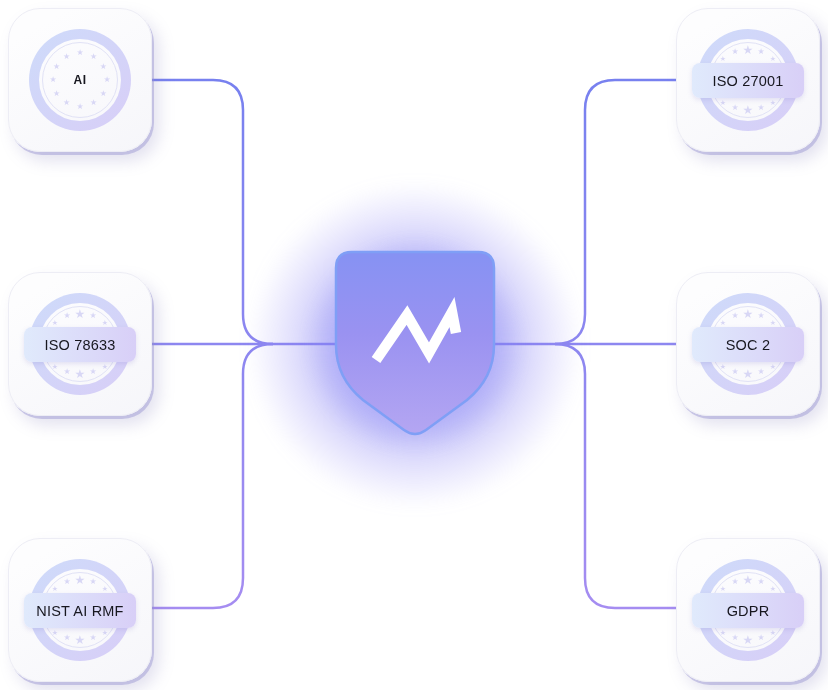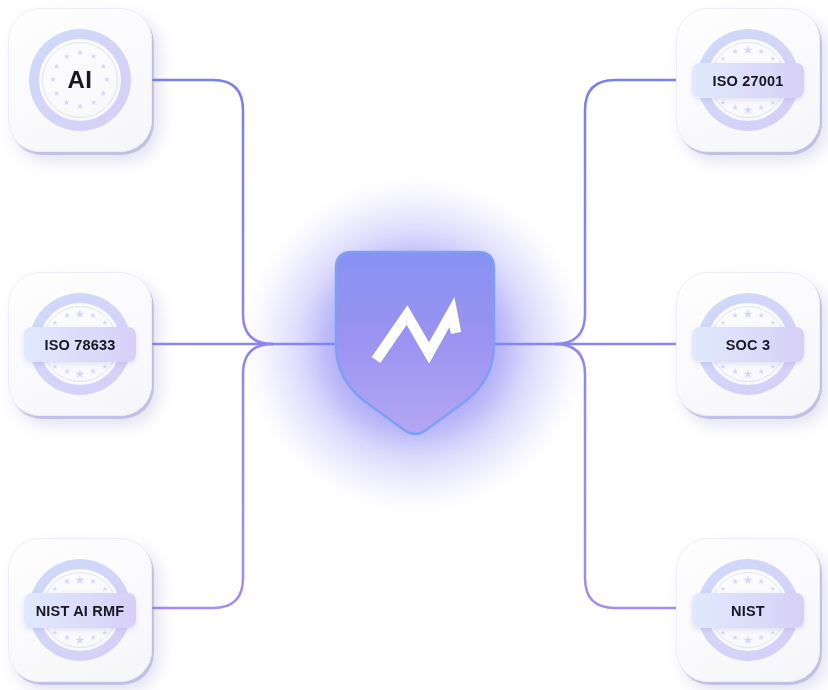--- a/index.html
+++ b/index.html
@@ -64,26 +64,26 @@
     position:absolute;transform:translate(-50%,-50%);
     color:var(--star,#d8d7f5);line-height:1;
   }
   .ribbon{
     position:absolute;left:-56px;top:-17px;width:112px;height:35px;border-radius:8px;
     background:linear-gradient(90deg,var(--ribbon-start,#e0eafc),var(--ribbon-end,#d8cff7));
     box-shadow:0 2px 5px rgba(120,110,200,.18);
     display:flex;align-items:center;justify-content:center;
   }
   .ribbon .lbl{
-    font-size:14.5px;font-weight:700;color:var(--label-text,#17171f);
+    font-size:14.5px;font-weight:400;color:var(--label-text,#17171f);
     letter-spacing:.2px;white-space:nowrap;
   }
   .center-lbl{
     position:absolute;left:0;top:0;transform:translate(-50%,-50%);
-    font-size:24px;font-weight:700;color:var(--label-text,#17171f);letter-spacing:.5px;
+    font-size:12px;font-weight:700;color:var(--label-text,#17171f);letter-spacing:.5px;
   }
 </style>
 </head>
 <body>
 
 <div class="stage">
 
   <svg class="lines" width="828" height="690" viewBox="0 0 828 690">
     <defs>
       <linearGradient id="lineGrad" gradientUnits="userSpaceOnUse" x1="0" y1="60" x2="0" y2="630">
@@ -196,21 +196,21 @@
           <span style="left: -13px; top: -28px; font-size: 8px;">★</span>
           <span style="left: -13px; top: 28px; font-size: 8px;">★</span>
           <span style="left: 13px; top: -28px; font-size: 8px;">★</span>
           <span style="left: 13px; top: 28px; font-size: 8px;">★</span>
           <span style="left: -25px; top: -22px; font-size: 7px;">★</span>
           <span style="left: -25px; top: 22px; font-size: 7px;">★</span>
           <span style="left: 25px; top: -22px; font-size: 7px;">★</span>
           <span style="left: 25px; top: 22px; font-size: 7px;">★</span>
         </div>
       <div class="ribbon">
-        <span class="lbl">SOC 3</span>
+        <span class="lbl">SOC 2</span>
       </div>
     </div>
   </div>
 
   <div class="card pos-bl">
     <div class="seal">
       <div class="ring"></div>
       <div class="thin-ring"></div>
       <div class="stars">
           <span style="left: 0px; top: -30px; font-size: 12px;">★</span>
@@ -240,18 +240,18 @@
           <span style="left: -13px; top: -28px; font-size: 8px;">★</span>
           <span style="left: -13px; top: 28px; font-size: 8px;">★</span>
           <span style="left: 13px; top: -28px; font-size: 8px;">★</span>
           <span style="left: 13px; top: 28px; font-size: 8px;">★</span>
           <span style="left: -25px; top: -22px; font-size: 7px;">★</span>
           <span style="left: -25px; top: 22px; font-size: 7px;">★</span>
           <span style="left: 25px; top: -22px; font-size: 7px;">★</span>
           <span style="left: 25px; top: 22px; font-size: 7px;">★</span>
         </div>
       <div class="ribbon">
-        <span class="lbl">NIST</span>
+        <span class="lbl">GDPR</span>
       </div>
     </div>
   </div>
 
 </div>
 
 </body></html>

